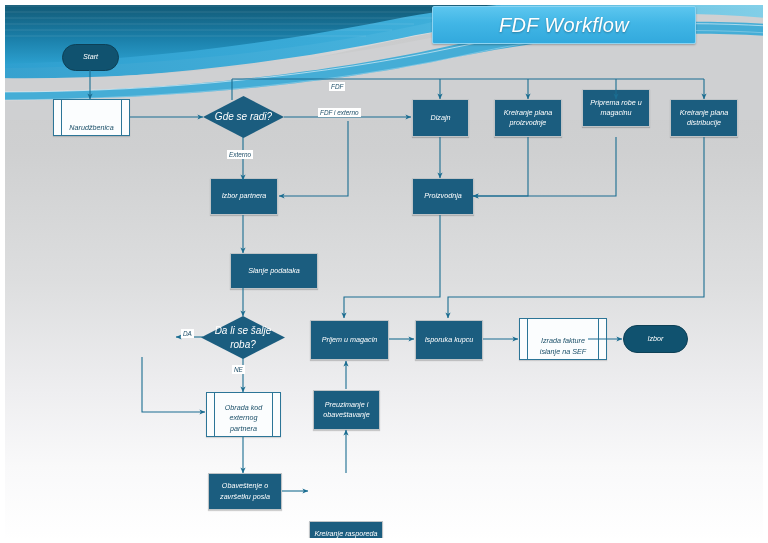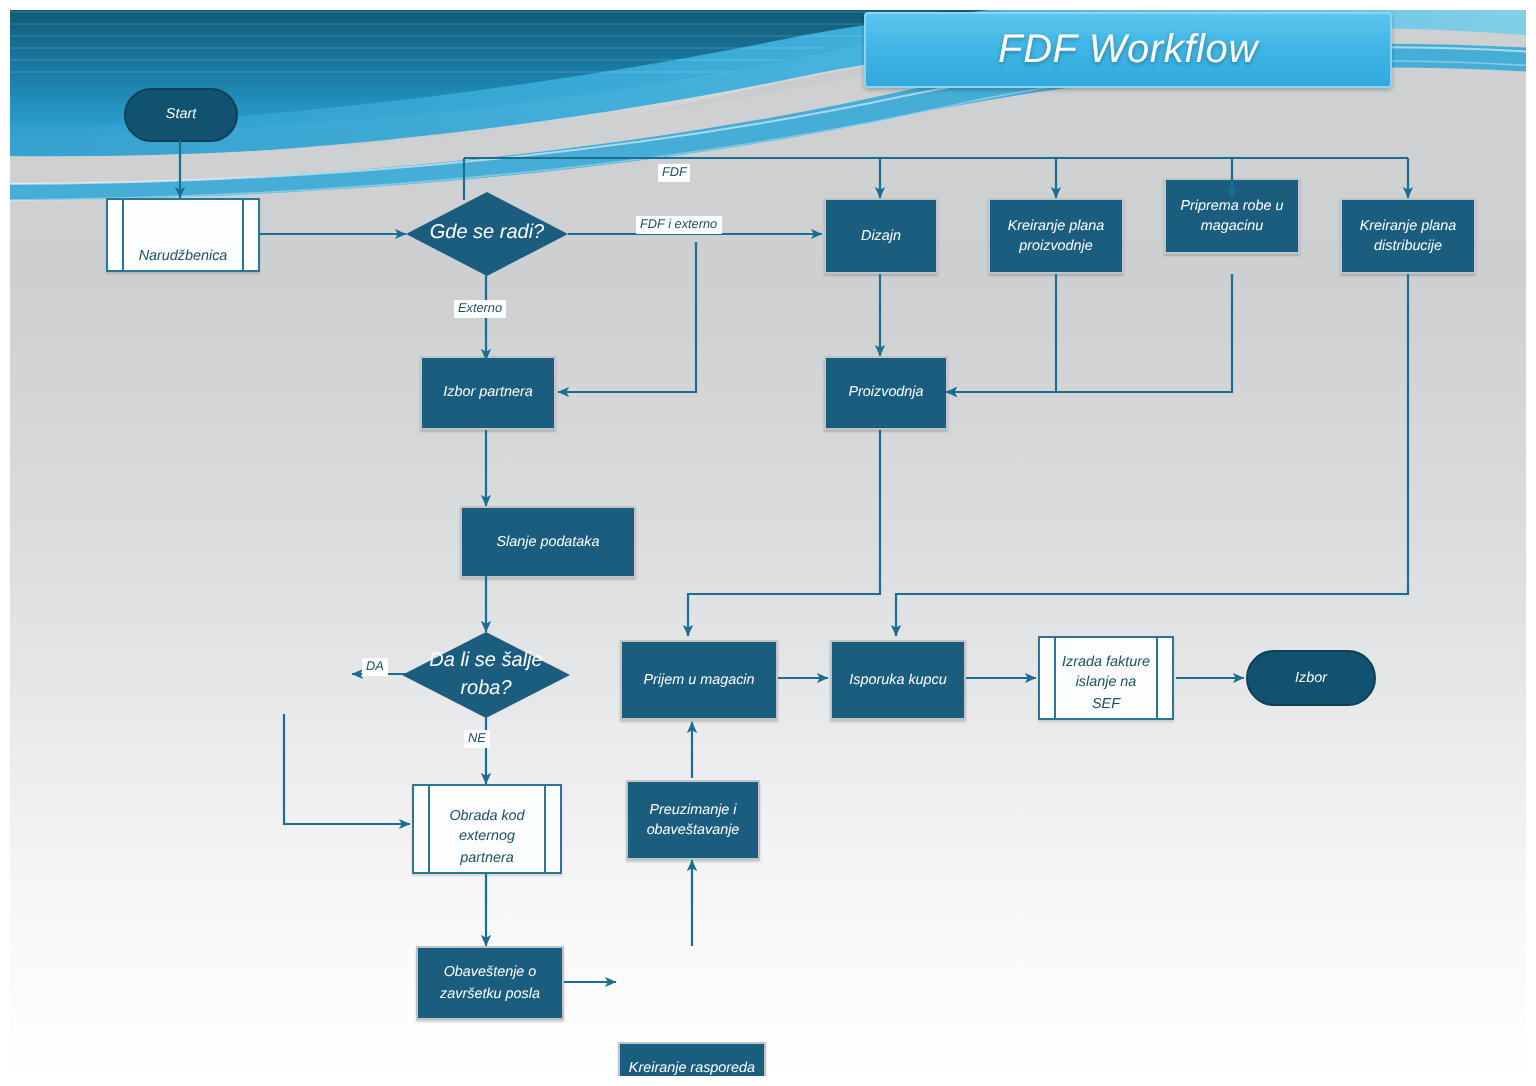--- a/index.html
+++ b/index.html
@@ -247,21 +247,21 @@
 
 
     <div class="node proc" style="left:310px;top:320px;width:79px;height:40px;align-items:center;">
       <span>Prijem u magacin</span>
     </div>
 
     <div class="node proc" style="left:415px;top:320px;width:68px;height:40px;">
       <span>Isporuka kupcu</span>
     </div>
 
-    <div class="node pdef" style="left:519px;top:318px;width:68px;height:42px;">
+    <div class="node pdef" style="left:519px;top:318px;width:88px;height:42px;">
       <span class="ptext">Izrada fakture islanje na SEF</span>
     </div>
 
     <div class="node term" style="left:623px;top:325px;width:65px;height:28px;">
       <span>Izbor</span>
     </div>
 
     <div class="node pdef" style="left:206px;top:392px;width:75px;height:45px;">
       <span class="ptext">Obrada kod externog partnera</span>
     </div>

